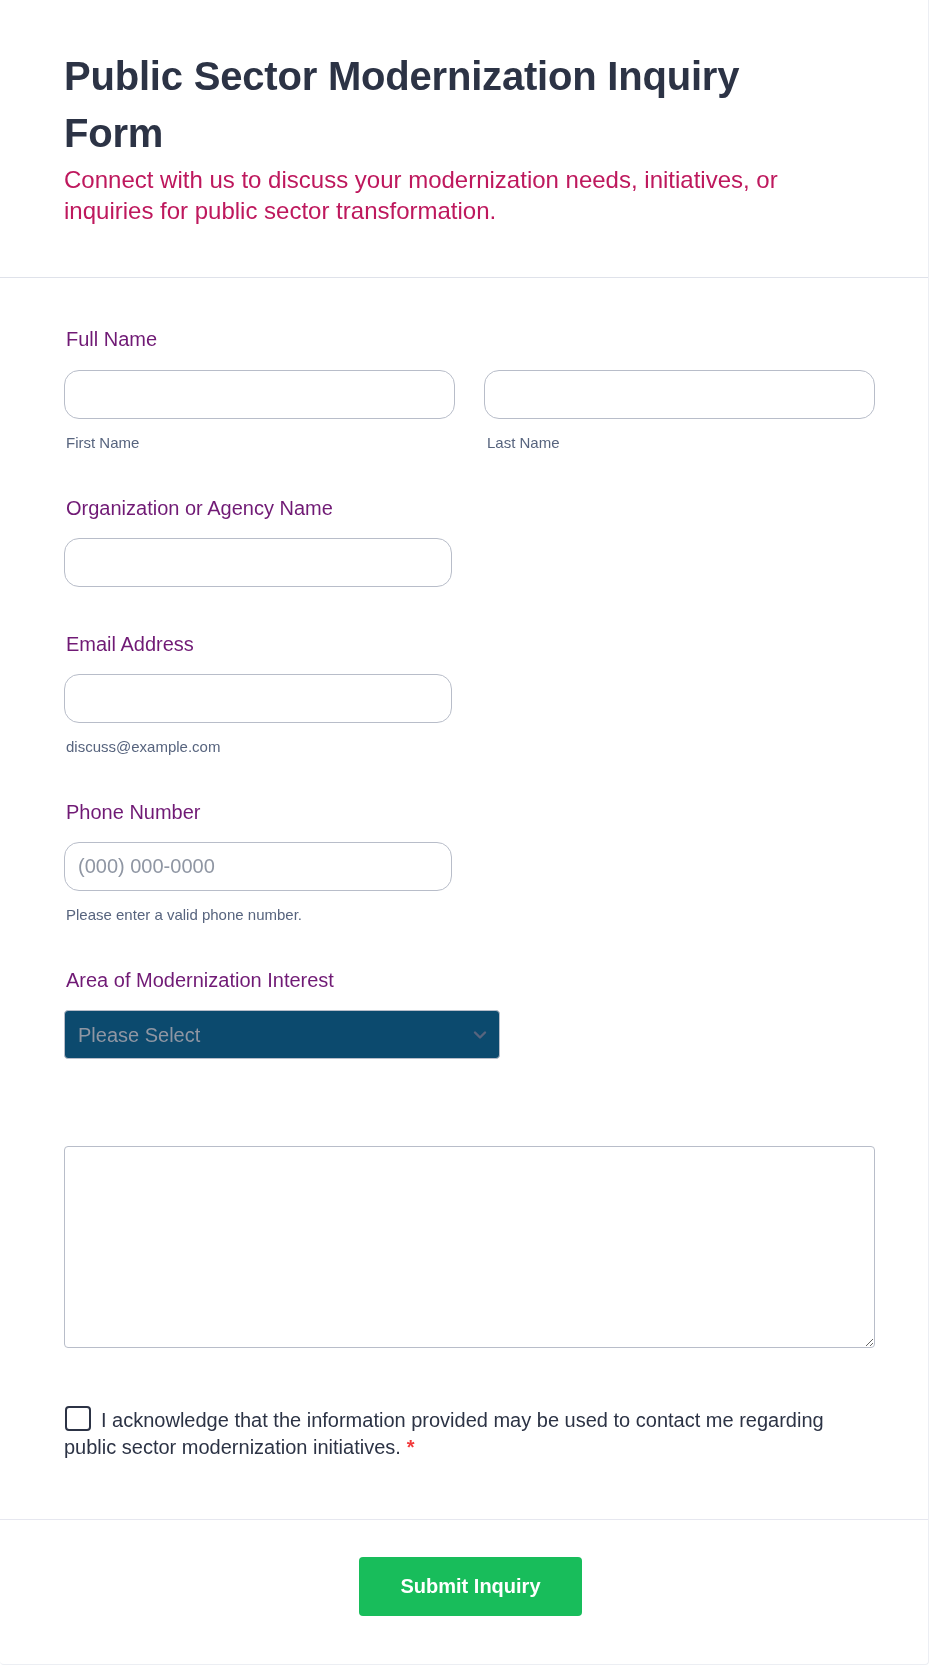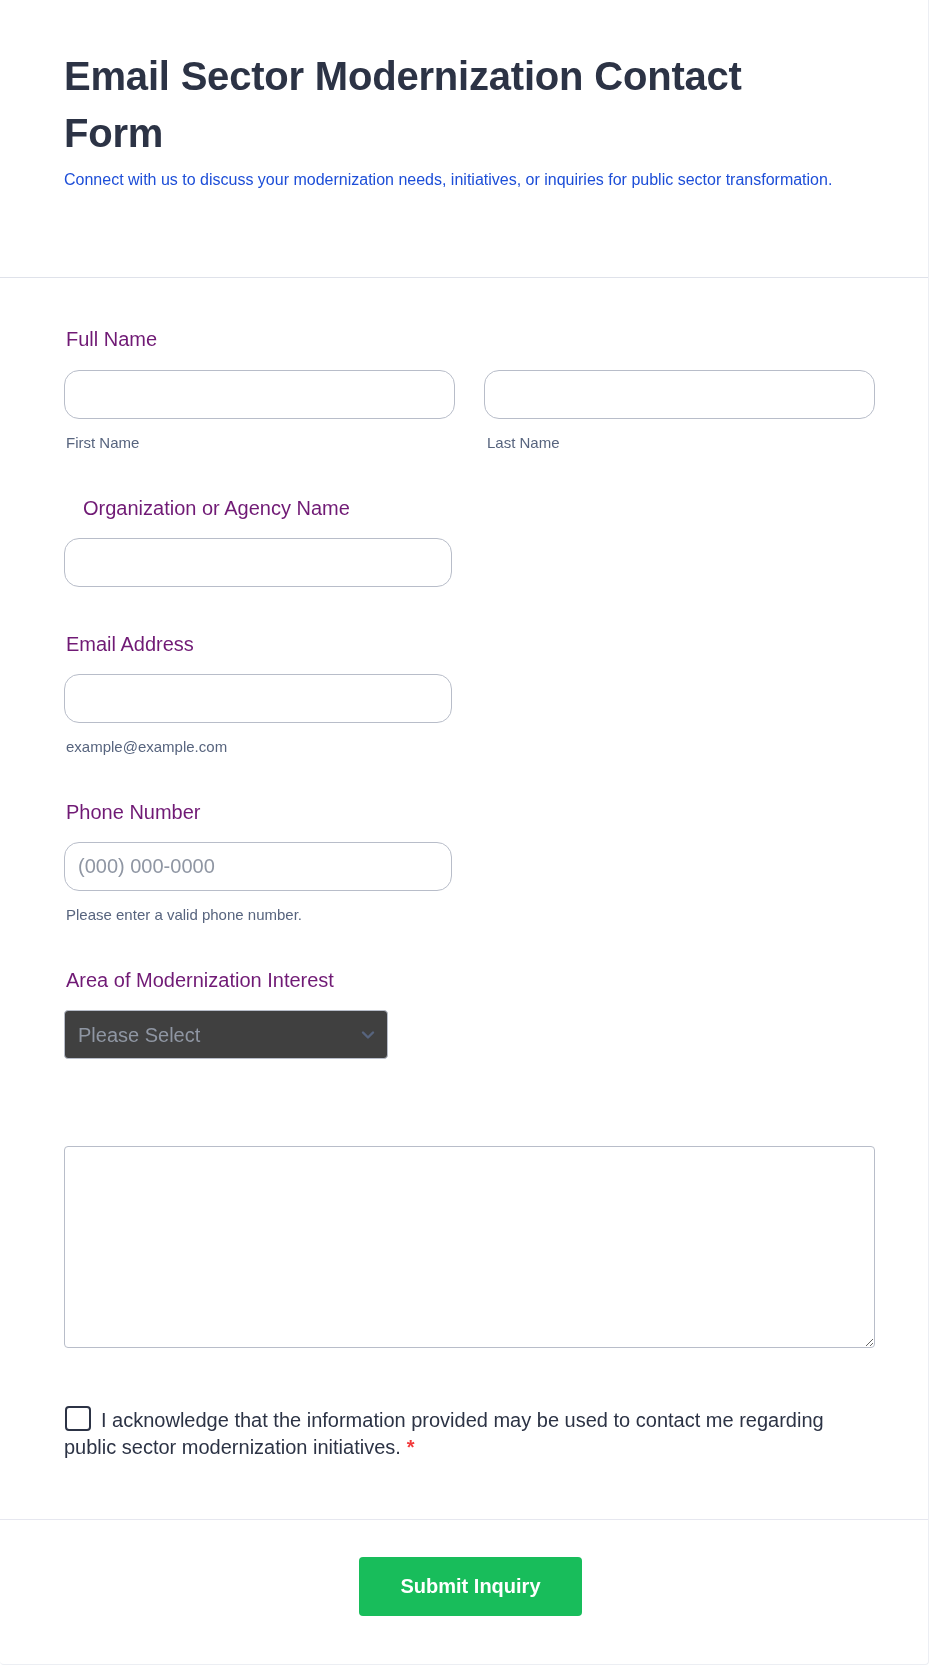--- a/index.html
+++ b/index.html
@@ -42,23 +42,23 @@
       font-weight: 700;
       color: #2c3345;
       letter-spacing: -0.2px;
     }
     .subtitle {
       position: absolute;
       left: 64px;
       top: 164px;
       width: 780px;
       margin: 0;
-      font-size: 16px;
+      font-size: 24px;
       line-height: 31px;
-      color: #1d4ed8;
+      color: #be185d;
     }
     .field-label {
       position: absolute;
       left: 66px;
       margin: 0;
       font-size: 20px;
       line-height: 24px;
       color: #701a75;
       font-weight: 500;
     }
@@ -82,25 +82,25 @@
       margin: 0;
       font-size: 15px;
       line-height: 18px;
       color: #57647e;
     }
     .select-box {
       position: absolute;
       box-sizing: border-box;
       left: 64px;
       top: 1010px;
-      width: 324px;
+      width: 436px;
       height: 49px;
       border: 1px solid #b8bdc9;
       border-radius: 4px;
-      background: #404040;
+      background: #0c4a6e;
       cursor: pointer;
     }
     .select-text {
       position: absolute;
       left: 13px;
       top: 12px;
       font-size: 20px;
       line-height: 24px;
       color: #8f96a3;
     }
@@ -176,36 +176,36 @@
       color: #ffffff;
       cursor: pointer;
     }
   </style>
 </head>
 <body>
 
 <div class="card">
 
   <div class="header">
-    <h1 class="title">Email Sector Modernization Contact Form</h1>
+    <h1 class="title">Public Sector Modernization Inquiry Form</h1>
     <p class="subtitle">Connect with us to discuss your modernization needs, initiatives, or inquiries for public sector transformation.</p>
   </div>
 
   <label class="field-label" style="top:327px;">Full Name</label>
   <input class="input" type="text" style="left: 64px; top: 370px; width: 391px;" placeholder="">
   <span class="sublabel" style="top:434px;">First Name</span>
   <input class="input" type="text" style="left: 484px; top: 370px; width: 391px;" placeholder="">
   <span class="sublabel" style="top:434px; left:487px;">Last Name</span>
 
-  <label class="field-label" style="top:496px;margin-left:17px;">Organization or Agency Name</label>
+  <label class="field-label" style="top:496px;">Organization or Agency Name</label>
   <input class="input" type="text" style="left: 64px; top: 538px; width: 388px;" placeholder="">
 
   <label class="field-label" style="top:632px;">Email Address</label>
   <input class="input" type="email" style="left: 64px; top: 674px; width: 388px;" placeholder="">
-  <span class="sublabel" style="top:738px;">example@example.com</span>
+  <span class="sublabel" style="top:738px;">discuss@example.com</span>
 
   <label class="field-label" style="top:800px;">Phone Number</label>
   <input class="input" type="tel" style="left: 64px; top: 842px; width: 388px;" placeholder="(000) 000-0000">
   <span class="sublabel" style="top:906px;">Please enter a valid phone number.</span>
 
   <label class="field-label" style="top:968px;">Area of Modernization Interest</label>
   <div class="select-box">
     <span class="select-text">Please Select</span>
     <span class="chevron">
       <svg width="14" height="14" viewBox="0 0 14 14">

